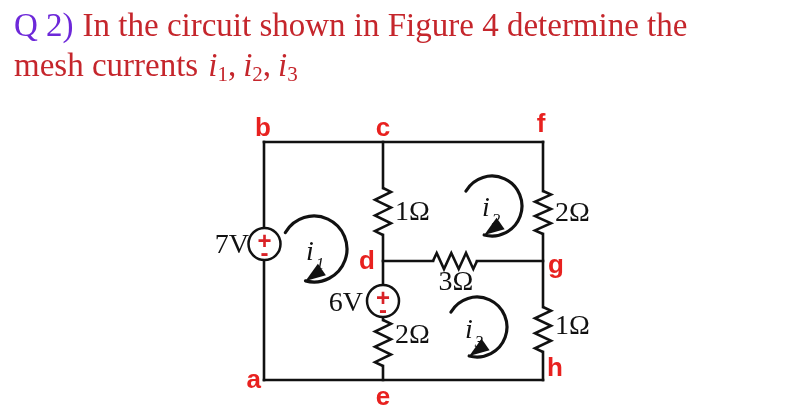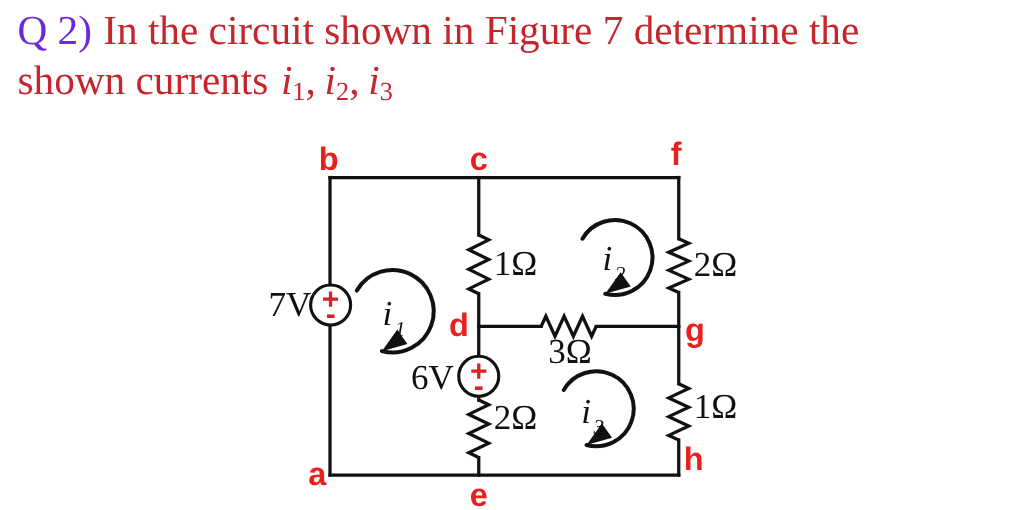--- a/index.html
+++ b/index.html
@@ -33,22 +33,22 @@
   .meshsub{font-size:17px;font-style:italic;}
   .sign{
     font-family:"Liberation Sans","DejaVu Sans",sans-serif;
     font-weight:bold;fill:#d92227;font-size:24px;
   }
 </style>
 </head>
 <body>
 
 <div class="title">
-  <div><span class="q">Q 2)</span><span class="red">In the circuit shown in Figure 7 determine the</span></div>
-  <div class="mline"><span class="lbl">shown currents</span><span class="mi"><span>i</span><sub>1</sub></span><span class="sep">,</span><span class="mi"><span>i</span><sub>2</sub></span><span class="sep">,</span><span class="mi"><span>i</span><sub>3</sub></span></div>
+  <div><span class="q">Q 2)</span><span class="red">In the circuit shown in Figure 4 determine the</span></div>
+  <div class="mline"><span class="lbl">mesh currents</span><span class="mi"><span>i</span><sub>1</sub></span><span class="sep">,</span><span class="mi"><span>i</span><sub>2</sub></span><span class="sep">,</span><span class="mi"><span>i</span><sub>3</sub></span></div>
 </div>
 
 <svg width="807" height="408" viewBox="0 0 807 408">
 
   <path class="wire" d="M264 142 H543"></path>
   <path class="wire" d="M264 380 H543"></path>
   <path class="wire" d="M264 142 V228.5"></path>
   <path class="wire" d="M264 259.5 V380"></path>
   <path class="wire" d="M383 142 V188"></path>
   <path class="wire" d="M383 235 V285"></path>

